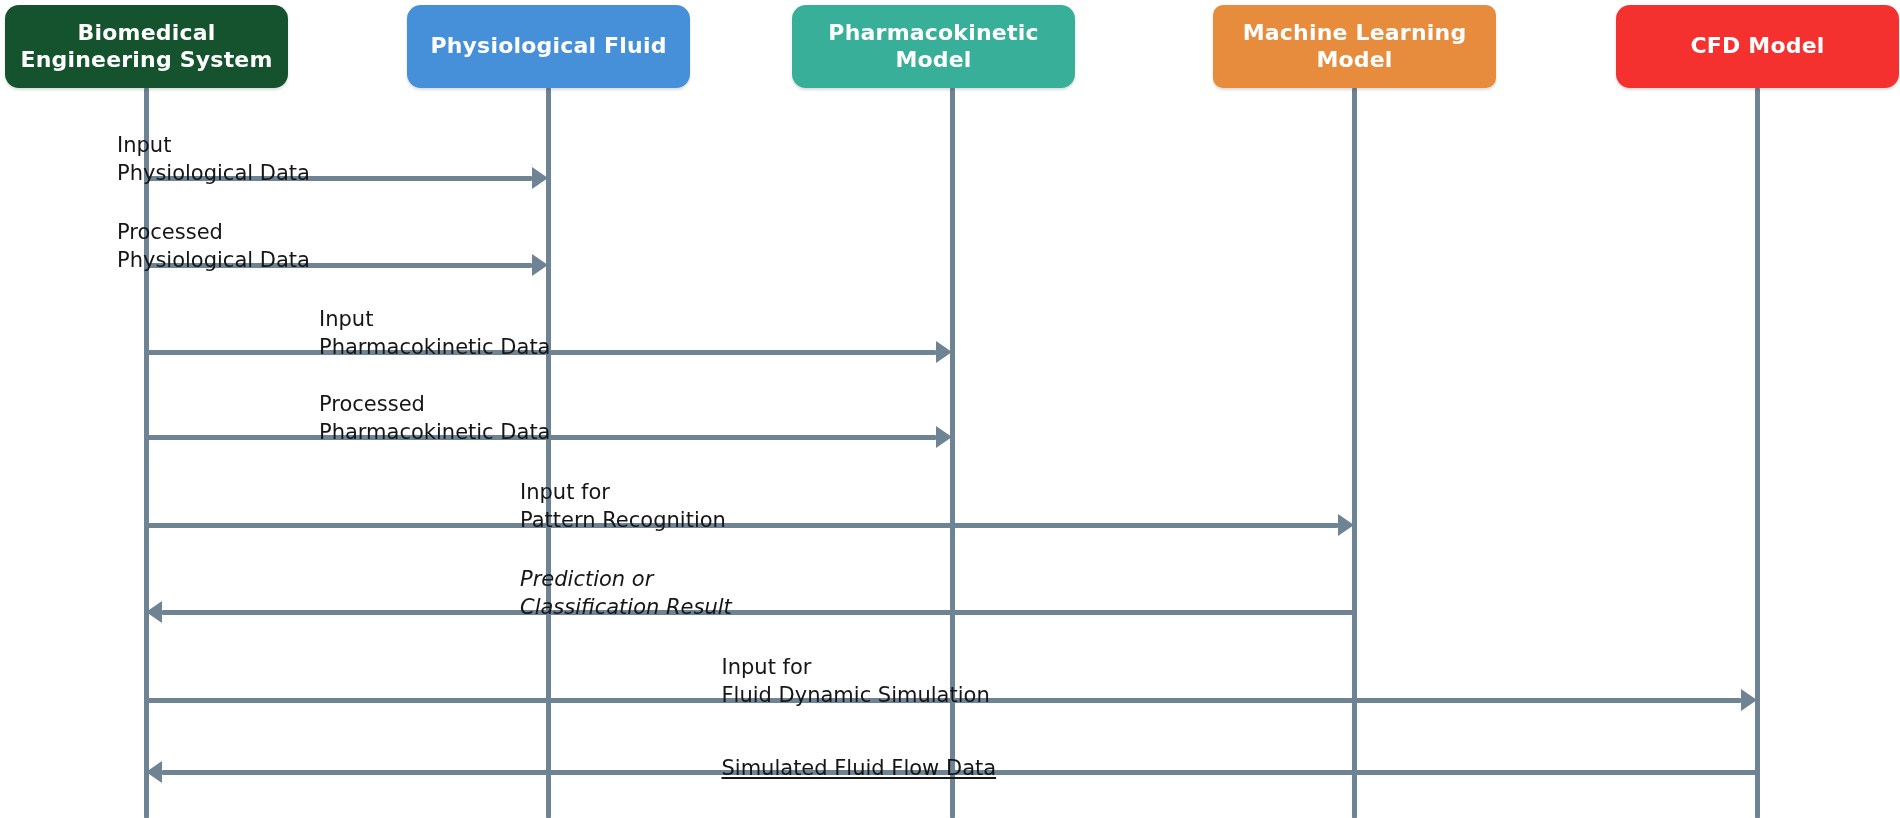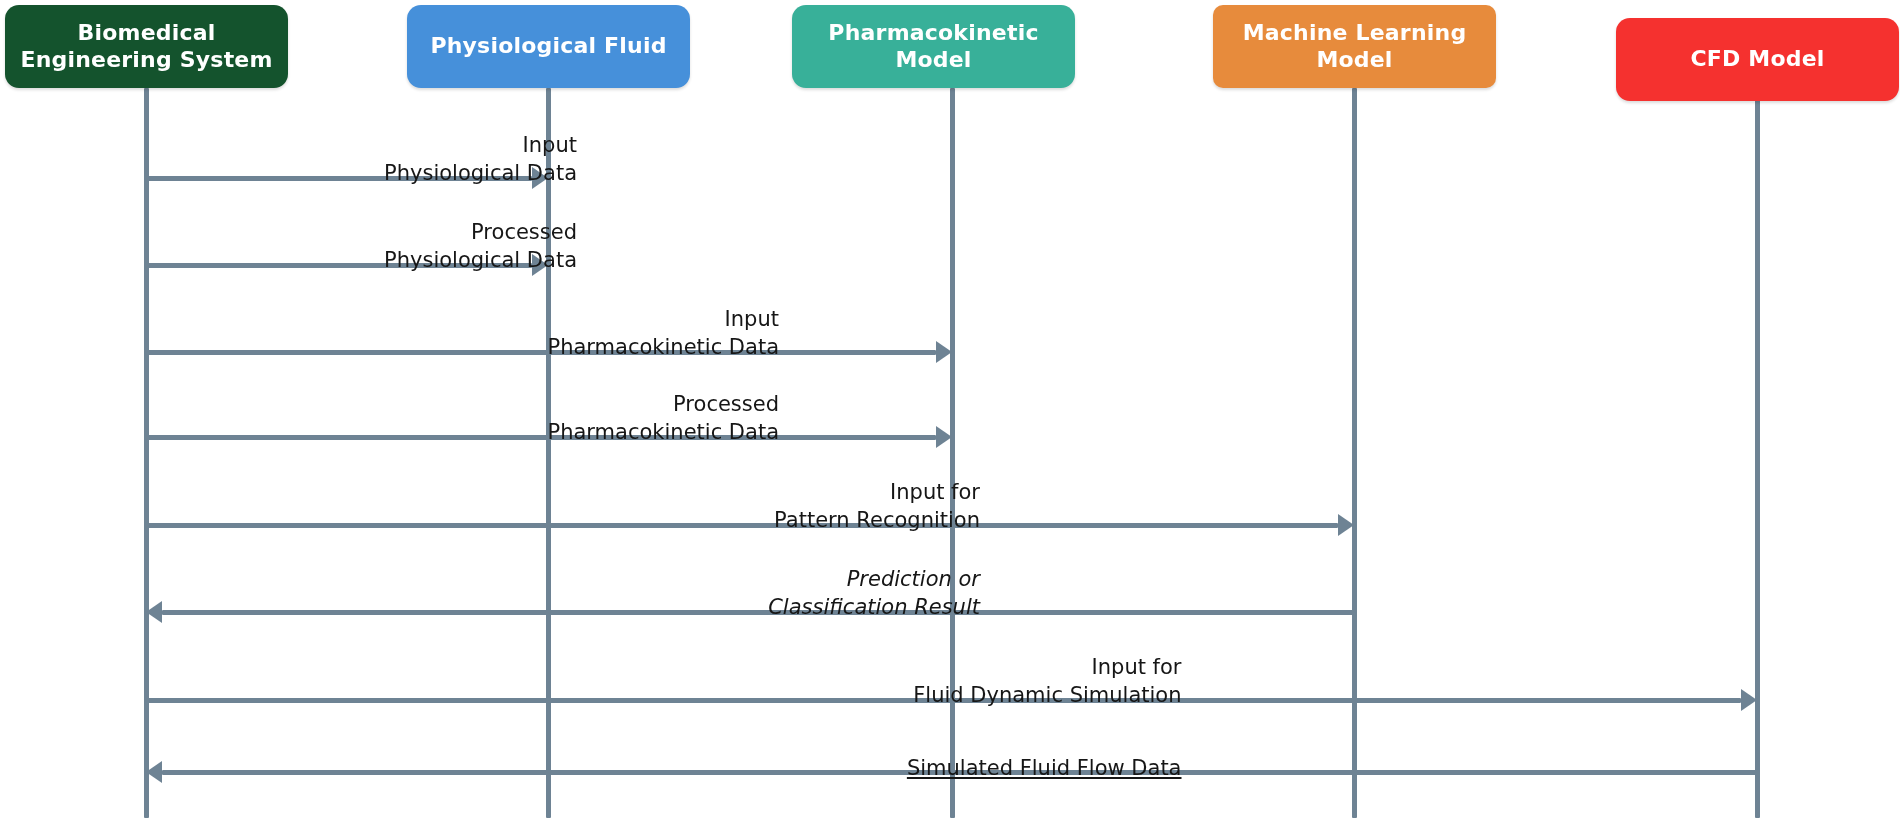--- a/index.html
+++ b/index.html
@@ -57,21 +57,21 @@
     border-bottom: 11px solid transparent;
   }
   .arrow-head.right {
     border-left: 16px solid #6e8394;
   }
   .arrow-head.left {
     border-right: 16px solid #6e8394;
   }
   .msg-label {
     position: absolute;
-    text-align: right;
+    text-align: left;
     color: #161616;
     font-size: 21px;
     line-height: 1.32;
     white-space: pre-line;
     background: transparent;
     pointer-events: none;
   }
   .msg-label.one-line {
     line-height: 1.2;
     text-decoration: underline;
@@ -130,17 +130,17 @@
         <span class="participant-label">Physiological Fluid</span>
       </div>
       <div class="participant-box" style="left: 792px; top: 5px; width: 283px; height: 83px; background: rgb(56, 176, 153);">
         <span class="participant-label">Pharmacokinetic
 Model</span>
       </div>
       <div class="participant-box" style="left: 1213px; top: 5px; width: 283px; height: 83px; background: rgb(231, 139, 60); border-radius: 10px;">
         <span class="participant-label">Machine Learning
 Model</span>
       </div>
-      <div class="participant-box" style="left: 1616px; top: 18px; width: 283px; height: 83px; background: rgb(245, 49, 47);">
+      <div class="participant-box" style="left: 1616px; top: 5px; width: 283px; height: 83px; background: rgb(245, 49, 47);">
         <span class="participant-label">CFD Model</span>
       </div>
     </div>
 </div>
 
 </body></html>

